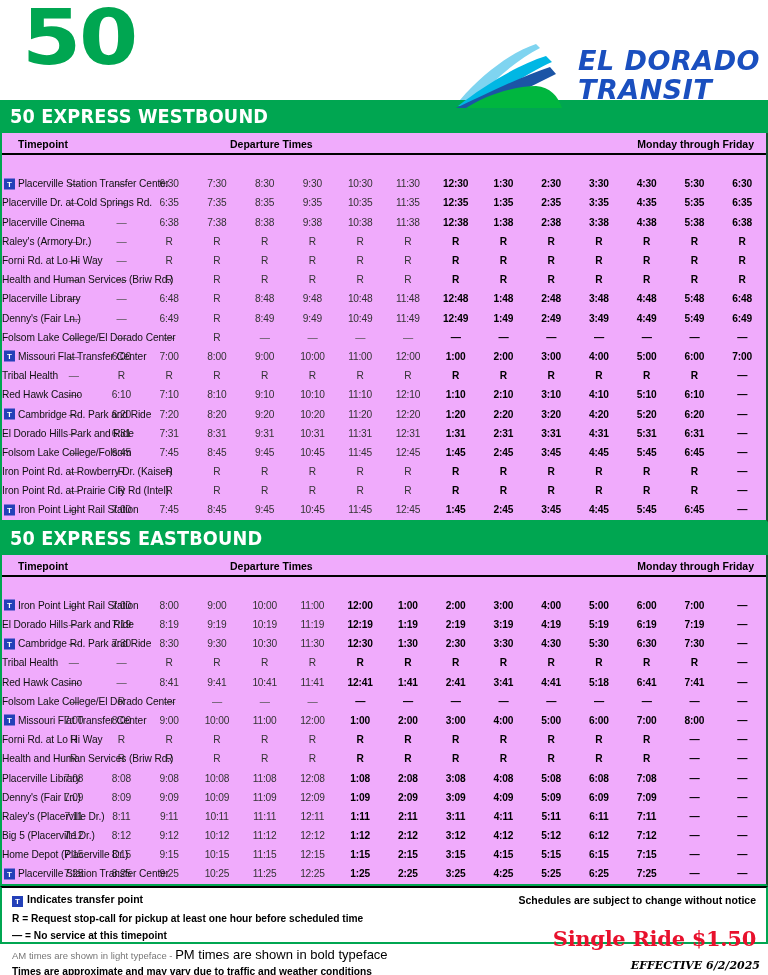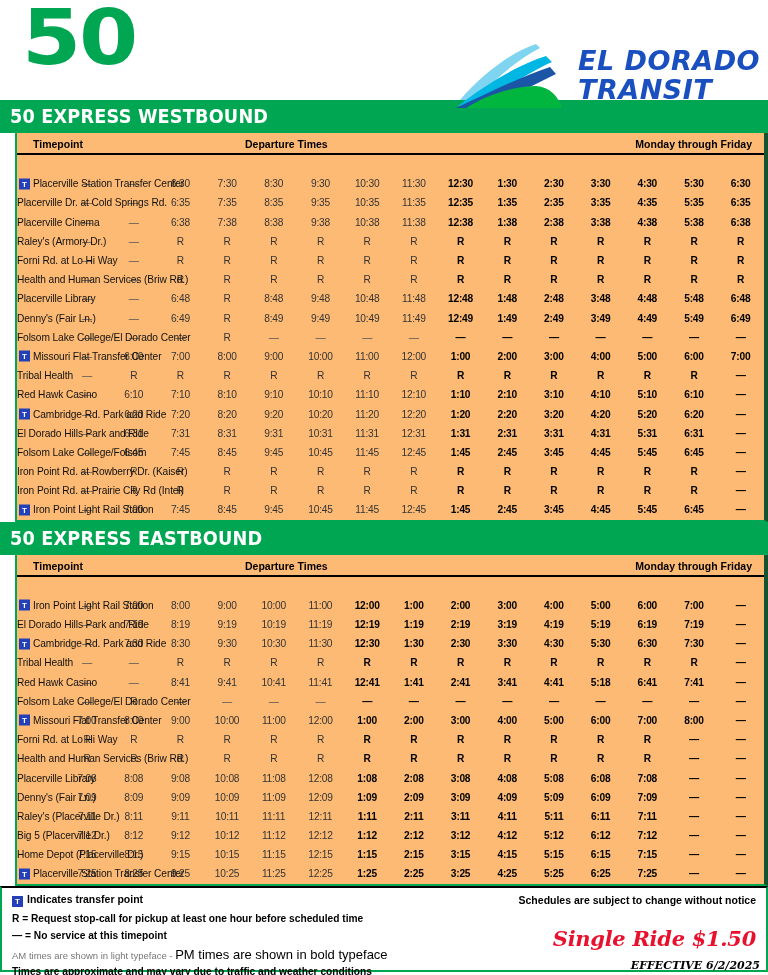--- a/index.html
+++ b/index.html
@@ -37,24 +37,23 @@
     font-family:"DejaVu Sans", sans-serif;
     font-weight:bold; font-size:19px;
     padding:5px 8px 6px 10px; letter-spacing:0.2px;
     transform-origin:left center;
   }
   .band span { display:inline-block; transform: scaleX(0.93); transform-origin:left center; }
 
   
   .block {
     border-left:2px solid #00A651;
-    border-right:4px solid #14532d;
+    border-right:2px solid #14532d;
     border-bottom:2px solid #00A651;
-    background:#fdba74;
-    margin-left:15px;
+    background:#f0abfc;
   }
   .colhead {
     position:relative; height:22px;
     border-bottom:2px solid #000;
     font-weight:bold; font-size:10.5px; color:#000;
   }
   .colhead .ch { position:absolute; top:5px; white-space:nowrap; }
   .ch-timepoint { left:16px; }
   .ch-departure { left:228px; }
   .ch-days { right:12px; }
@@ -84,39 +83,39 @@
   td.t.pm.dash { color:#000; }
 
   .spacer-row { height:8px; }
 
   
   .footer {
     border-left:2px solid #00A651;
     border-right:2px solid #00A651;
     border-bottom:2px solid #00A651;
     border-top:2px solid #000;
-    position:relative; height:86px; padding:5px 10px 0 10px;
+    position:relative; height:58px; padding:5px 10px 0 10px;
   }
   .fn { font-size:10.5px; font-weight:bold; color:#000; margin-bottom:6px; position:relative; padding-left:0; }
   .fn .tbadge-inline {
     display:inline-block; width:11px; height:11px; background:#2340B8; color:#fff;
     font-size:8px; font-weight:bold; line-height:11px; text-align:center;
     margin-right:4px; vertical-align:-1px;
   }
   .fn-mixed { font-size:9.5px; color:#777; font-weight:normal; margin-bottom:4px; }
   .fn-mixed b { color:#000; font-weight:normal; font-size:13px; }
   .fn-small { font-size:10.2px; font-weight:bold; }
   .notice {
     position:absolute; right:10px; top:6px;
     font-size:10.5px; font-weight:bold; color:#000;
   }
   .fare {
     position:absolute; right:10px; top:38px;
     font-family:"DejaVu Serif", serif;
-    font-style:italic; font-weight:bold; font-size:21px; color:#E8112D;
+    font-weight:bold; font-size:21px; color:#E8112D;
     letter-spacing:-0.3px;
   }
   .effective {
     position:absolute; right:8px; bottom:3px;
     font-size:11px; font-style:italic; font-weight:bold; color:#000;
     font-family:"DejaVu Serif", serif;
     margin-left:31px;
   }
 </style>
 </head>

